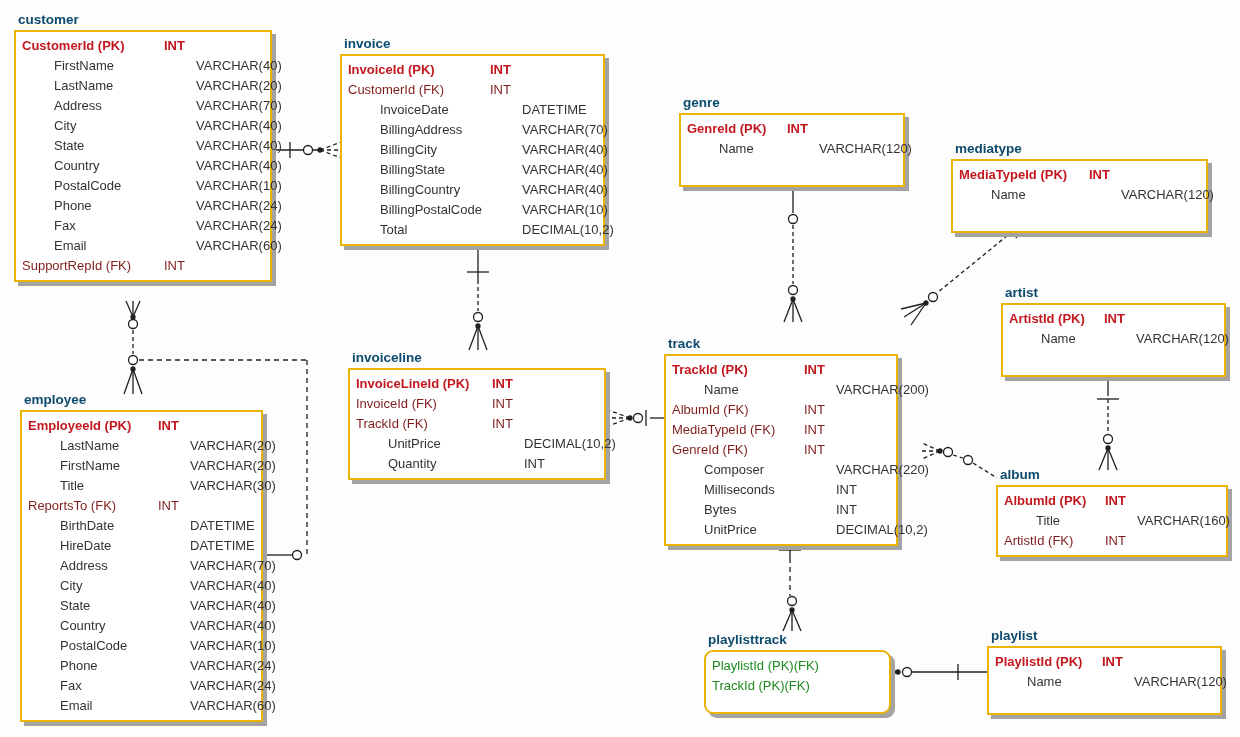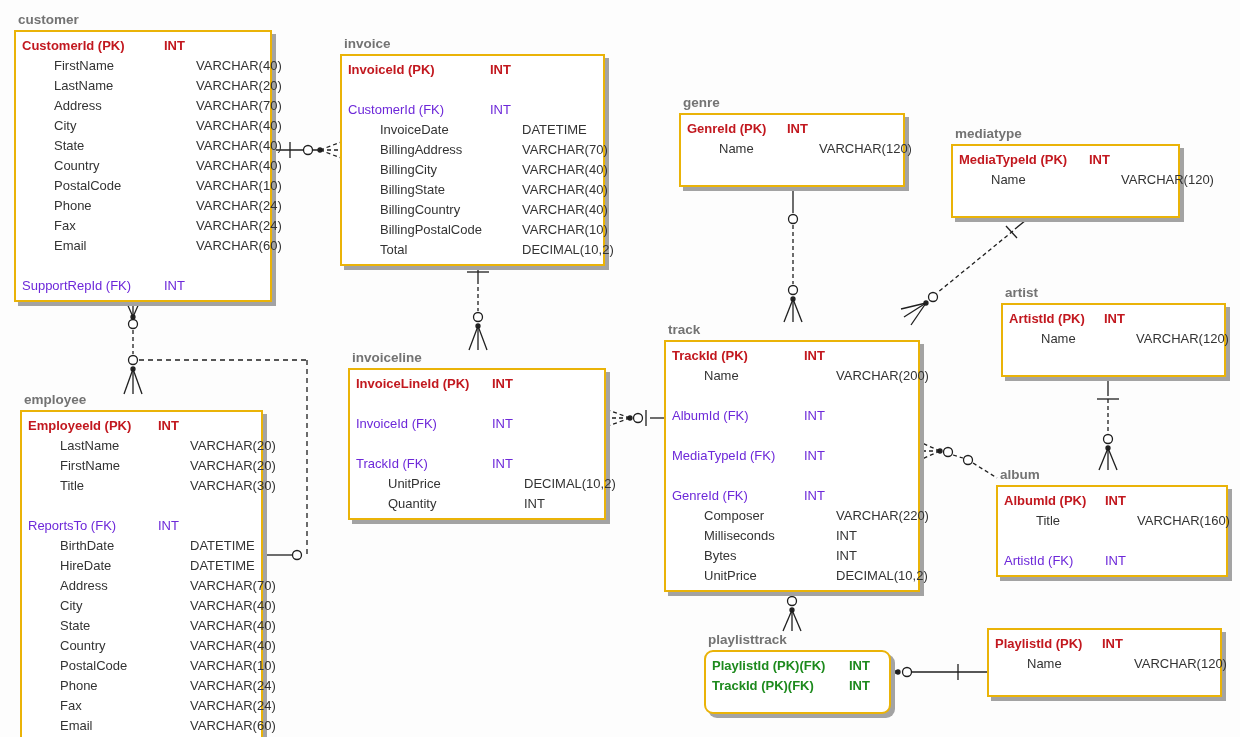--- a/index.html
+++ b/index.html
@@ -1,31 +1,31 @@
 <!DOCTYPE html>
 <html><head>
 <meta charset="utf-8">
 <style>
   html,body{margin:0;padding:0;background:#fdfdfd;}
   .stage{position:relative;width:1240px;height:737px;background:#fdfdfd;overflow:hidden;
          font-family:"Liberation Sans","DejaVu Sans",sans-serif;}
   svg.wires{position:absolute;left:0;top:0;z-index:1;}
   .entity{position:absolute;z-index:2;}
-  .ttitle{font-weight:bold;font-size:13.5px;color:#737373;margin:0 0 2px 4px;height:16px;line-height:16px;}
+  .ttitle{font-weight:bold;font-size:13.5px;color:#0c4a6e;margin:0 0 2px 4px;height:16px;line-height:16px;}
   .tbox{background:#ffffff;border:2px solid #eab308;box-shadow:4px 4px 0 #a3a3a3;padding:4px 0;}
   .tbox.rounded{border-radius:9px;}
   .small .tbox{min-height:62px;}
   .mh57 .tbox{min-height:57px;}
   .mh52 .tbox{min-height:52px;}
   .trow{display:flex;height:20px;line-height:20px;font-size:13px;padding:0 6px;white-space:nowrap;}
   .fname{flex:0 0 var(--name-w,130px);overflow:visible;}
   .trow.pk{color:#c2181f;font-weight:bold;}
-  .trow.fk{color:#6d28d9;margin-top:20px;}
+  .trow.fk{color:#7f1d1d;}
   .trow.plain{color:#333333;padding-left:38px;}
-  .trow.pkfk{color:#1d8a1d;font-weight:bold;}
+  .trow.pkfk{color:#1d8a1d;font-weight:normal;flex-direction:column;}
 </style>
 </head>
 <body>
 
 <div class="stage">
 
   <svg class="wires" width="1240" height="737" viewBox="0 0 1240 737" fill="none" stroke="#1f1f1f" stroke-width="1.3">
 
     <g>
       <line x1="272" y1="150" x2="318" y2="150"></line>
@@ -245,21 +245,21 @@
         <div class="trow pk">
           <span class="fname">GenreId (PK)</span>
           <span class="ftype">INT</span>
         </div>
         <div class="trow plain">
           <span class="fname">Name</span>
           <span class="ftype">VARCHAR(120)</span>
         </div>
       </div>
     </div>
-  <div class="entity small" style="left:951px;top:126px;width:229px;--name-w:130px">
+  <div class="entity small" style="left:951px;top:141px;width:257px;--name-w:130px">
       <div class="ttitle">mediatype</div>
       <div class="tbox">
         <div class="trow pk">
           <span class="fname">MediaTypeId (PK)</span>
           <span class="ftype">INT</span>
         </div>
         <div class="trow plain">
           <span class="fname">Name</span>
           <span class="ftype">VARCHAR(120)</span>
         </div>
@@ -271,21 +271,21 @@
         <div class="trow pk">
           <span class="fname">ArtistId (PK)</span>
           <span class="ftype">INT</span>
         </div>
         <div class="trow plain">
           <span class="fname">Name</span>
           <span class="ftype">VARCHAR(120)</span>
         </div>
       </div>
     </div>
-  <div class="entity" style="left:664px;top:322px;width:256px;--name-w:132px">
+  <div class="entity" style="left:664px;top:336px;width:234px;--name-w:132px">
       <div class="ttitle">track</div>
       <div class="tbox">
         <div class="trow pk">
           <span class="fname">TrackId (PK)</span>
           <span class="ftype">INT</span>
         </div>
         <div class="trow plain">
           <span class="fname">Name</span>
           <span class="ftype">VARCHAR(200)</span>
         </div>
@@ -433,20 +433,21 @@
           <span class="fname">PlaylistId (PK)(FK)</span>
           <span class="ftype">INT</span>
         </div>
         <div class="trow pkfk">
           <span class="fname">TrackId (PK)(FK)</span>
           <span class="ftype">INT</span>
         </div>
       </div>
     </div>
   <div class="entity mh57" style="left:987px;top:628px;width:235px;--name-w:107px">
+      <div class="ttitle">playlist</div>
       <div class="tbox">
         <div class="trow pk">
           <span class="fname">PlaylistId (PK)</span>
           <span class="ftype">INT</span>
         </div>
         <div class="trow plain">
           <span class="fname">Name</span>
           <span class="ftype">VARCHAR(120)</span>
         </div>
       </div>

